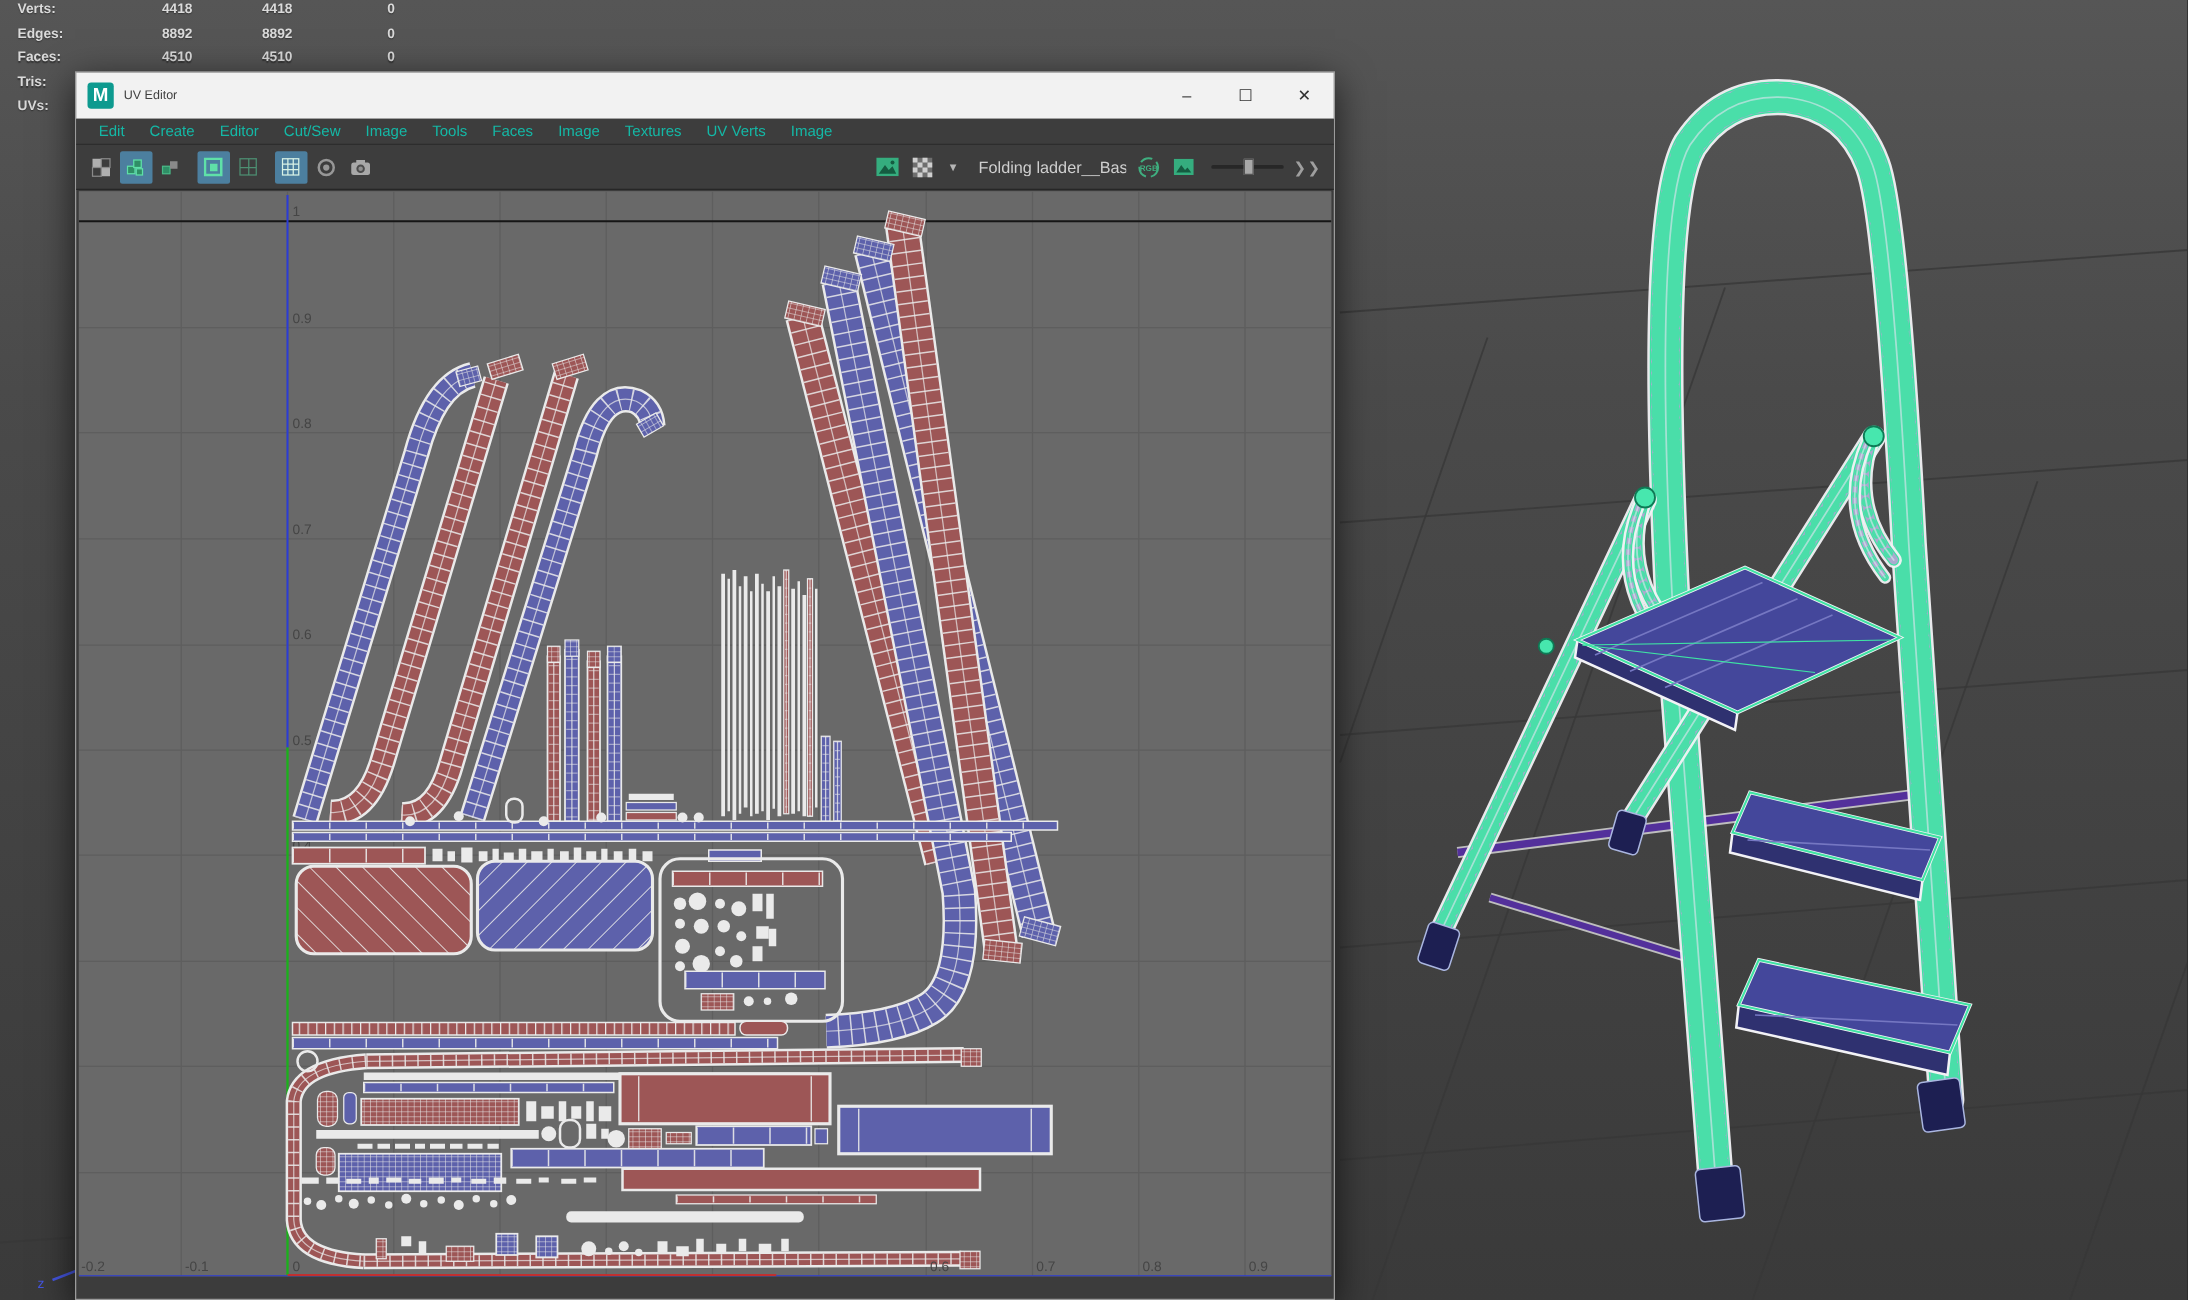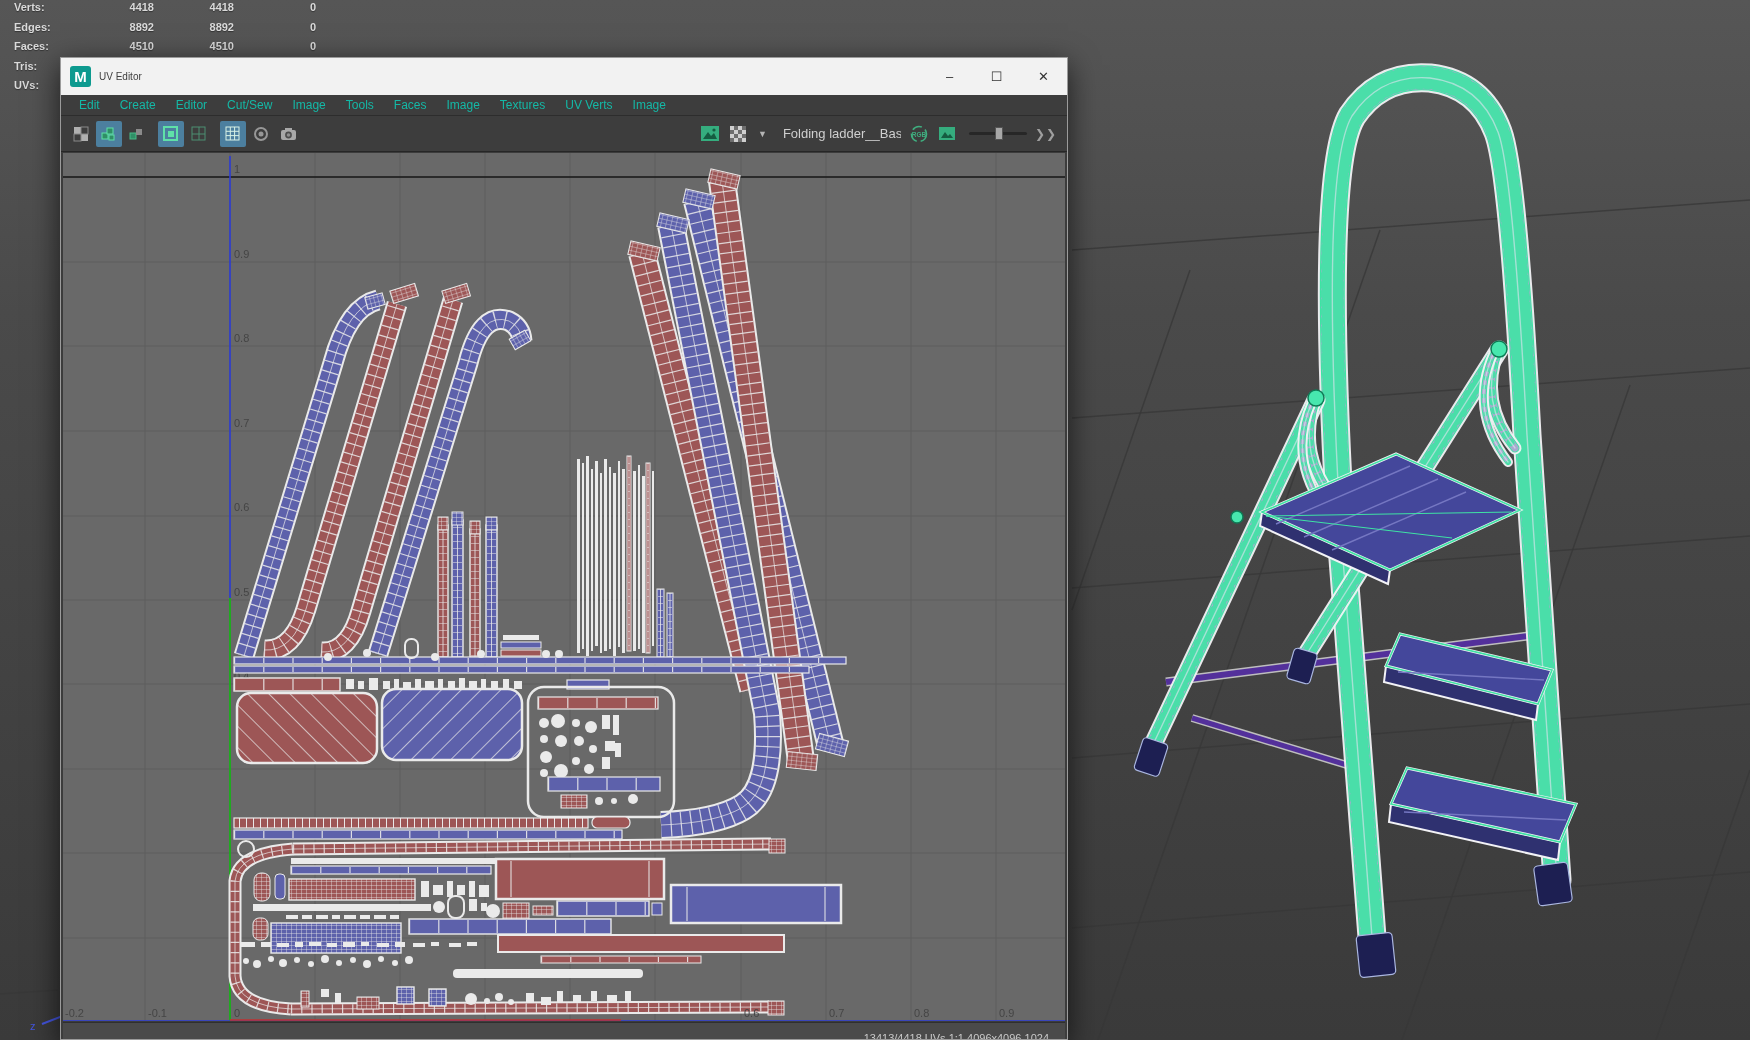--- a/index.html
+++ b/index.html
@@ -626,17 +626,14 @@
             <text x="147" y="1016" fill="#454545" font-size="11" font-family="Liberation Sans, sans-serif">-0.1</text>
             <text x="233" y="1016" fill="#454545" font-size="11" font-family="Liberation Sans, sans-serif">0</text>
             <text x="743" y="1016" fill="#454545" font-size="11" font-family="Liberation Sans, sans-serif">0.6</text>
             <text x="828" y="1016" fill="#454545" font-size="11" font-family="Liberation Sans, sans-serif">0.7</text>
             <text x="913" y="1016" fill="#454545" font-size="11" font-family="Liberation Sans, sans-serif">0.8</text>
             <text x="998" y="1016" fill="#454545" font-size="11" font-family="Liberation Sans, sans-serif">0.9</text>
           </g>
       </svg>
     </div>
 
-    <div id="statusbar">
-      <span id="status-text">13413/4418 UVs   1:1   4096x4096   1024</span>
-    </div>
   </div>
 </div>
 
 </body></html>

